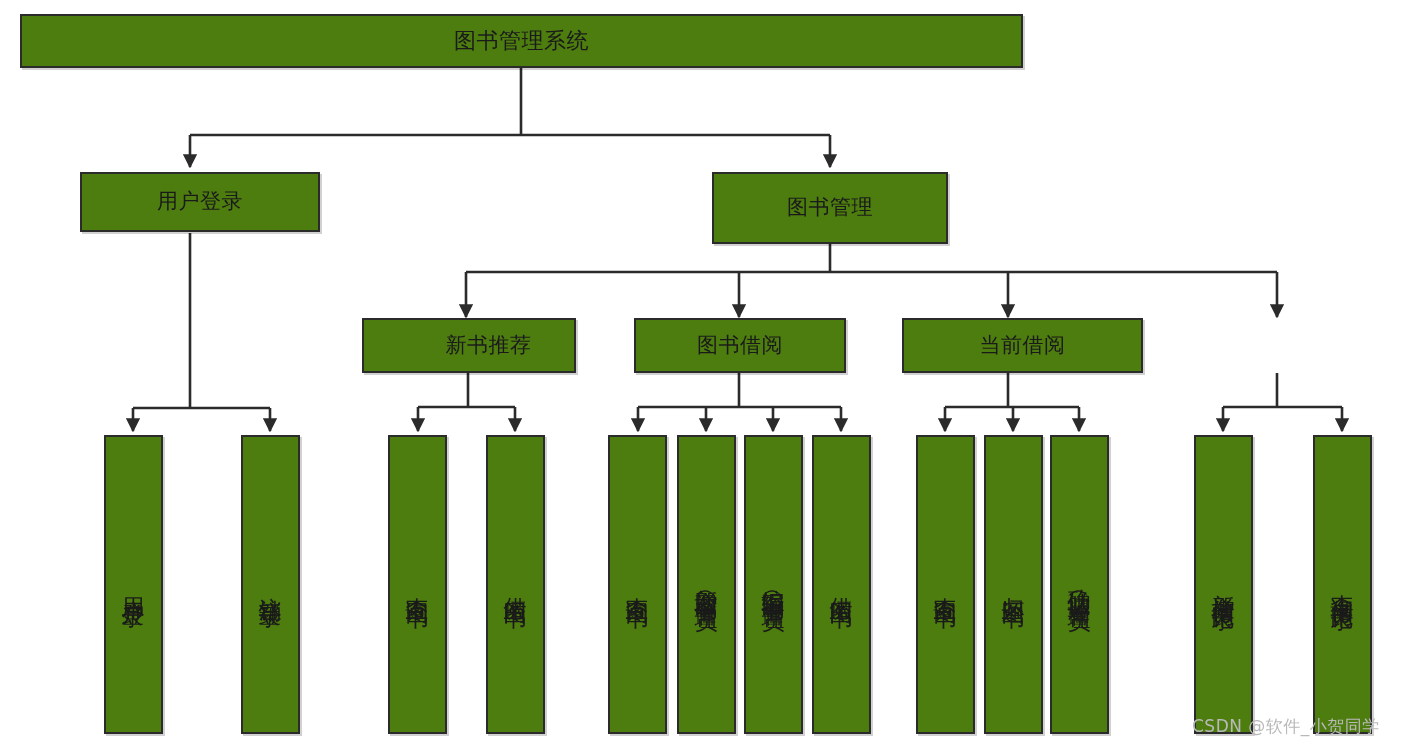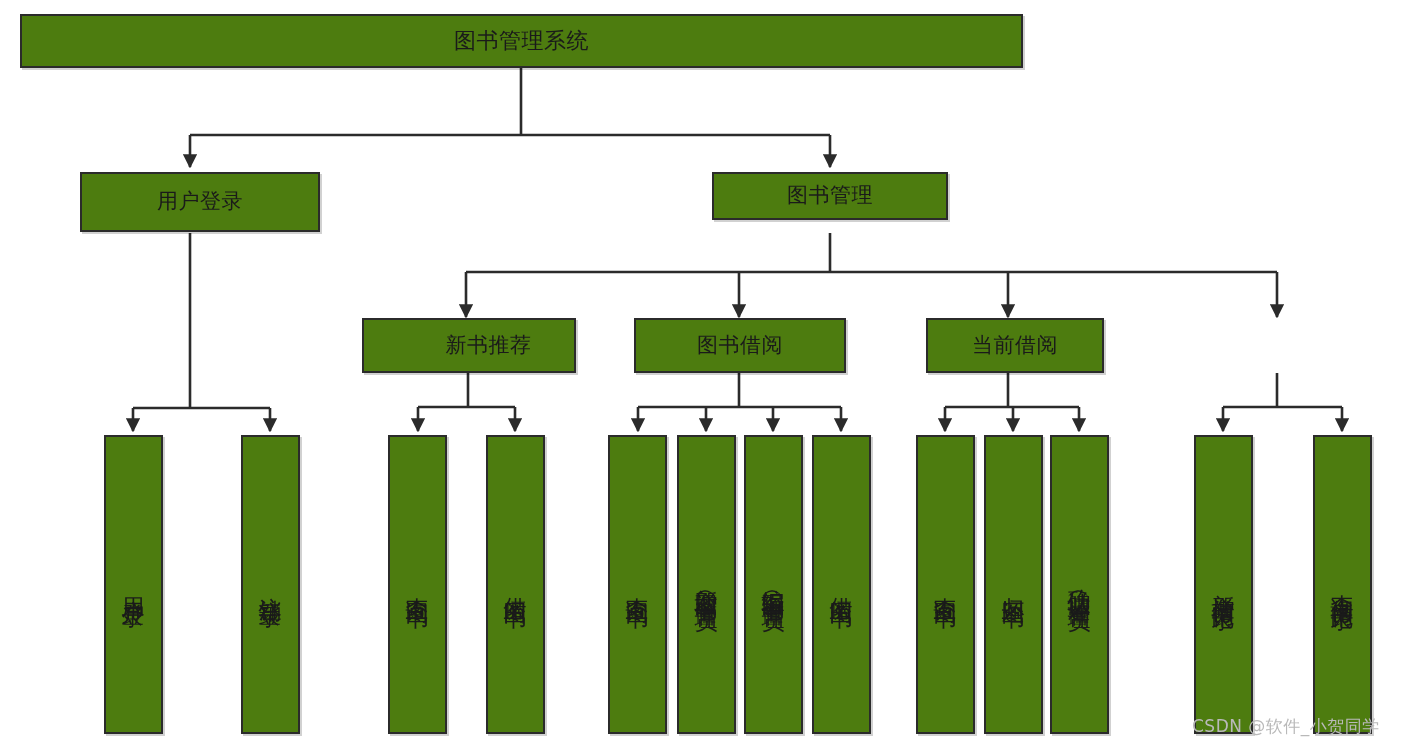--- a/index.html
+++ b/index.html
@@ -124,33 +124,33 @@
   </svg>
 
   <div class="node horiz root" style="left:20px;top:14px;width:1003px;height:54px;">
     <span class="label">图书管理系统</span>
   </div>
 
   <div class="node horiz" style="left:80px;top:172px;width:240px;height:60px;">
     <span class="label">用户登录</span>
   </div>
 
-  <div class="node horiz" style="left:712px;top:172px;width:236px;height:48px;">
+  <div class="node horiz" style="left:712px;top:172px;width:236px;height:72px;">
     <span class="label">图书管理</span>
   </div>
 
   <div class="node horiz" style="left:362px;top:318px;width:214px;height:55px;padding-left:39px;">
     <span class="label">新书推荐</span>
   </div>
 
   <div class="node horiz" style="left:634px;top:318px;width:212px;height:55px;">
     <span class="label">图书借阅</span>
   </div>
 
-  <div class="node horiz" style="left:926px;top:318px;width:178px;height:55px;">
+  <div class="node horiz" style="left:902px;top:318px;width:241px;height:55px;">
     <span class="label">当前借阅</span>
   </div>
 
 
   <div class="node vert" style="left:104px;top:435px;width:59px;height:299px;">
     <span class="label">用户登录</span>
   </div>
 
   <div class="node vert" style="left:241px;top:435px;width:59px;height:299px;">
     <span class="label">注销登录</span>

